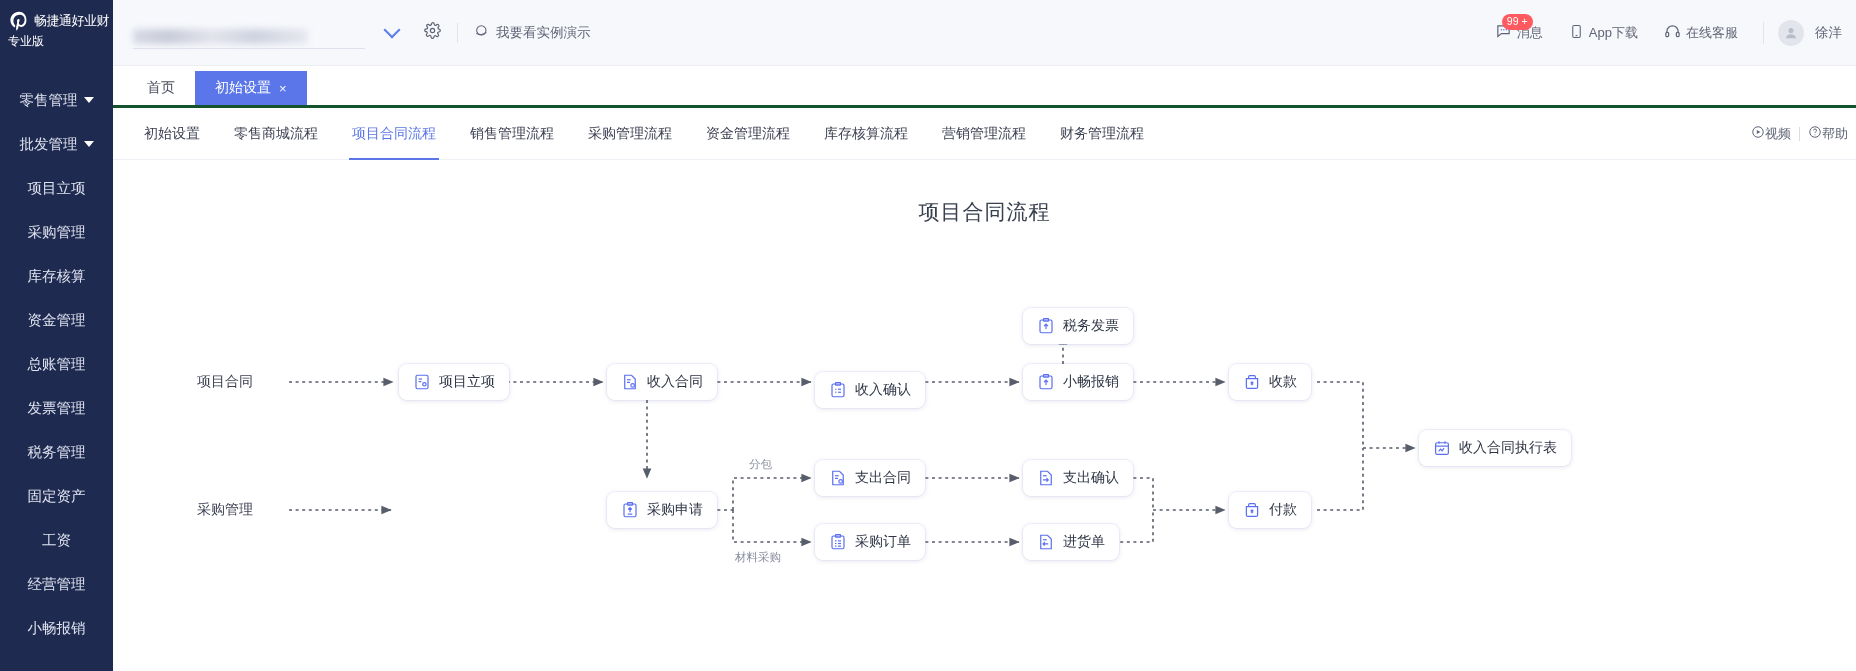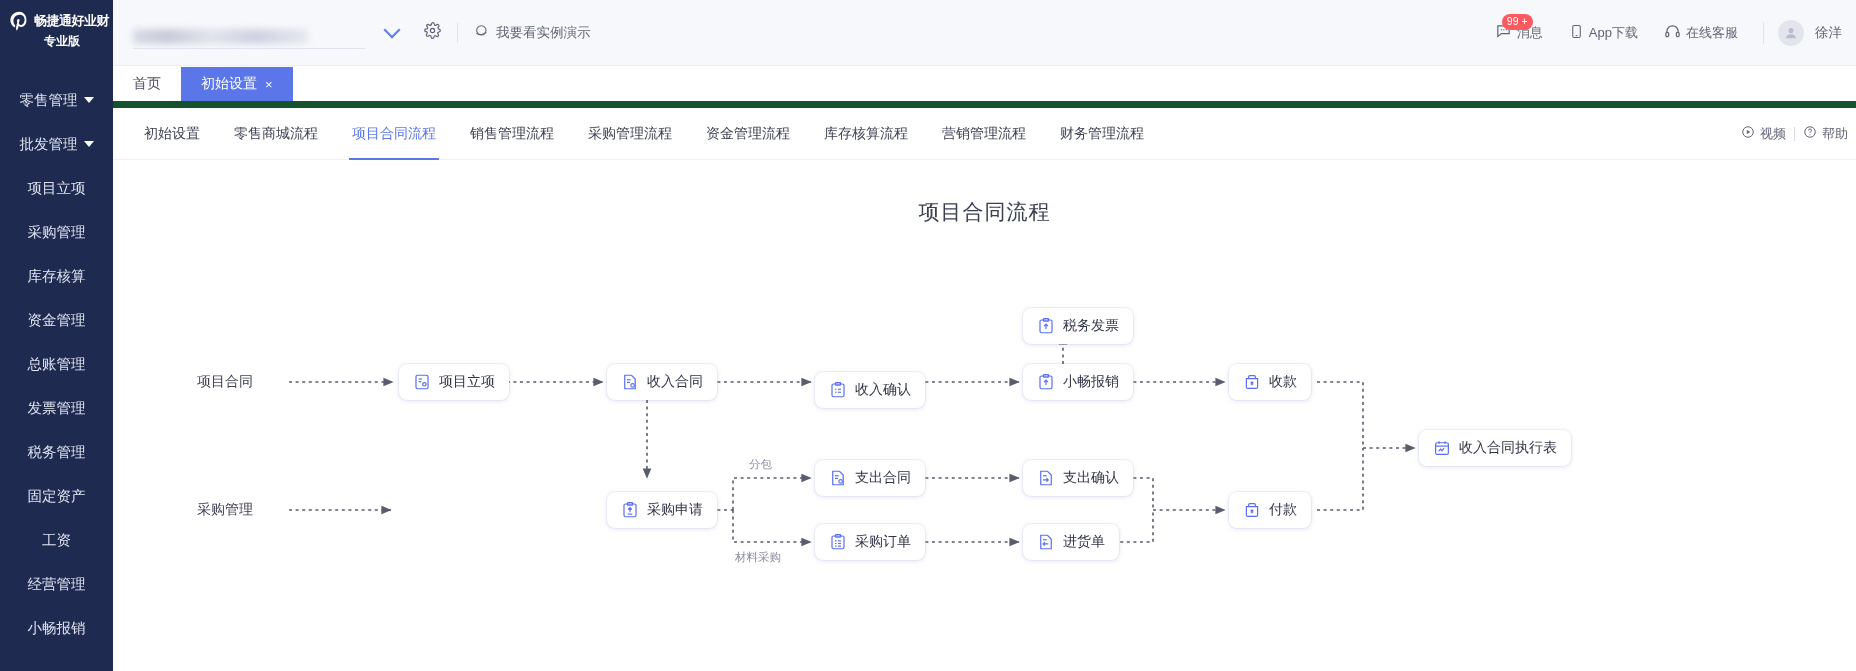--- a/index.html
+++ b/index.html
@@ -8,25 +8,25 @@
     font-family: "Liberation Sans", "DejaVu Sans", sans-serif;
     background: #f5f6fa; overflow: hidden;
   }
   #app { position: relative; width: 1856px; height: 671px; display: flex; background:#fff; }
 
   
   .sidebar {
     width: 113px; height: 671px; background: #1f2a50;
     flex: 0 0 113px; position: relative; overflow: hidden;
   }
-  .logo-box { height: 66px; padding: 10px 0 0 0; text-align: center; position: relative; font-weight: bold; }
+  .logo-box { height: 66px; padding: 10px 0 0 0; text-align: center; position: relative; }
   .logo-row { display:flex; align-items:center; justify-content:flex-start; padding-left:8px; gap:4px; }
   .logo-mark { width: 22px; height: 22px; flex:0 0 22px; }
   .logo-text { color: #ffffff; font-size: 13px; letter-spacing: -0.5px; white-space: nowrap; }
-  .logo-sub { color: #ffffff; font-size: 12px; text-align: left; padding-left: 20px; margin-top: 1px; margin-left: 24px; }
+  .logo-sub { color: #ffffff; font-size: 12px; text-align: left; padding-left: 8px; margin-top: 1px; }
   .side-list { margin-top: 12px; }
   .side-item {
     height: 44px; display: flex; align-items: center; justify-content: center;
     color: #dfe3ef; font-size: 14.5px; cursor: pointer; gap: 6px; white-space: nowrap;
   }
   .caret { width:0; height:0; border-left:5px solid transparent; border-right:5px solid transparent;
            border-top:6px solid #ffffff; display:inline-block; }
 
   
   .main { flex: 1; display: flex; flex-direction: column; min-width: 0; background:#fff; }
@@ -55,36 +55,36 @@
     position:absolute; top:-9px; left: 18px; background:#ff5a5f; color:#fff;
     font-size:10.5px; line-height:1; padding:2.5px 5px 3px; border-radius:9px; white-space:nowrap;
   }
   .tb-divider { width:1px; height:22px; background:#e2e4ec; margin: 0 10px; }
   .avatar { width:26px; height:26px; border-radius:50%; background:#e3e5ed; display:flex;
             align-items:center; justify-content:center; }
   .uname { color:#5f6475; font-size:13.5px; margin-left:7px; white-space:nowrap; }
 
   
   .pagetabs { height: 42px; background:#fff; display:flex; align-items:flex-end;
-              border-bottom:7px solid #14532d; }
+              border-bottom:3px solid #14532d; padding-left: 14px; }
   .ptab { height: 34px; padding: 0 20px; display:flex; align-items:center; font-size:14px;
           color:#4b4f5e; cursor:pointer; gap:8px; }
   .ptab.active { background:#5a76e8; color:#fff; }
   .ptab .x { font-size:13px; opacity:.95; }
 
   
   .subtabs { height: 52px; display:flex; align-items:center; padding-left: 14px;
              border-bottom:1px solid #eef0f5; background:#fff; position:relative; }
   .stab { font-size:14px; color:#3d4152; padding: 0 17px; height: 52px; display:flex;
           align-items:center; cursor:pointer; position:relative; white-space:nowrap; }
   .stab.active { color:#5a76e8; }
   .stab.active::after { content:""; position:absolute; left:14px; right:14px; bottom:0;
                         height:2px; background:#5a76e8; }
   .subtabs-right { margin-left:auto; display:flex; align-items:center; padding-right: 0px; }
-  .srt { display:flex; align-items:center; gap:5px; color:#5f6475; font-size:13px; cursor:pointer; padding:0 8px;}
+  .srt { display:flex; align-items:center; color:#5f6475; font-size:13px; cursor:pointer; padding:0 8px;}
   .srt-sep { width:1px; height:14px; background:#d9dce6; }
 
   
   .canvas { flex:1; position:relative; background:#fff; overflow:hidden; }
   .flow-title { position:absolute; left:0; right:0; top: 38px; text-align:center;
                 font-size:21px; color:#39404f; letter-spacing:1px; }
   .rowlabel { position:absolute; font-size:14px; color:#3d4152; white-space:nowrap; }
 
   .node {
     position:absolute; height: 36px; background:#fff; border-radius: 8px;

